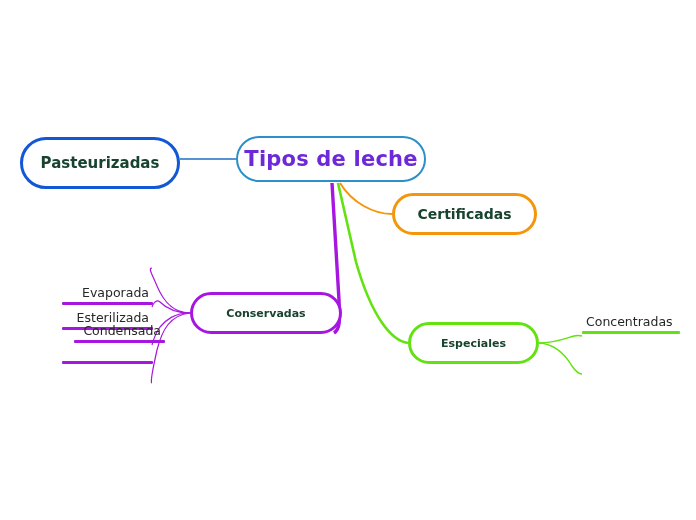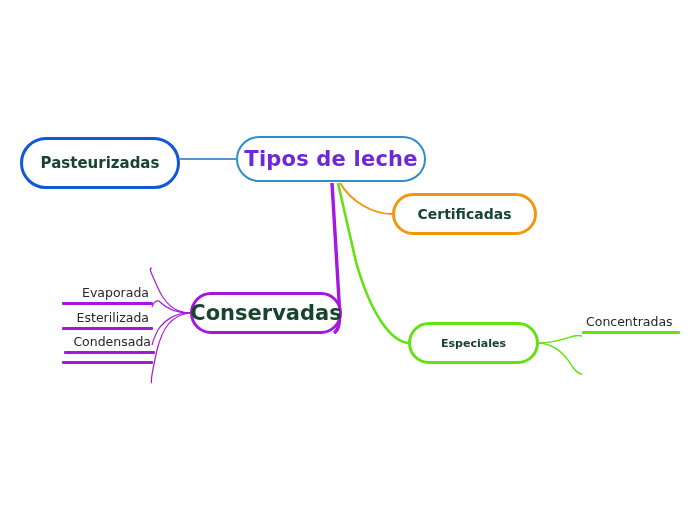--- a/index.html
+++ b/index.html
@@ -62,21 +62,21 @@
     width: 145px; height: 42px;
     border-width: 3px;
     border-color: #f3960b;
     font-size: 14px;
   }
   .node-conservadas {
     left: 190px; top: 292px;
     width: 152px; height: 42px;
     border-width: 3px;
     border-color: #a716e0;
-    font-size: 21px;
+    font-size: 11px;
   }
   .node-especiales {
     left: 408px; top: 322px;
     width: 131px; height: 42px;
     border-width: 3px;
     border-color: #63e211;
     font-size: 11px;
   }
   
   .leaf {
@@ -96,21 +96,21 @@
     height: 3px;
     border-radius: 1px;
   }
   .leaf-left { text-align: right; }
   .leaf-right { text-align: left; }
   .rule-purple { background: #a716e0; }
   .rule-green  { background: #63e211; }
 
   .leaf-esterilizada { left: 62px; top: 262px; width: 91px; margin-top: 48px; }
   .leaf-evaporada    { left: 62px; top: 285px; width: 91px; }
-  .leaf-condensada   { left: 64px; top: 323px; width: 91px; margin-top: 11px; }
+  .leaf-condensada   { left: 74px; top: 323px; width: 91px; }
   .leaf-enpolvo      { left: 62px; top: 361px; width: 91px; }
   .leaf-concentradas { left: 582px; top: 314px; width: 98px; }
   .leaf-desnatada    { left: 582px; top: 352px; width: 98px; }
 </style>
 </head>
 <body>
 
 <div id="canvas">
 
   <svg class="edges" viewBox="0 0 696 520" width="696" height="520" xmlns="http://www.w3.org/2000/svg">

